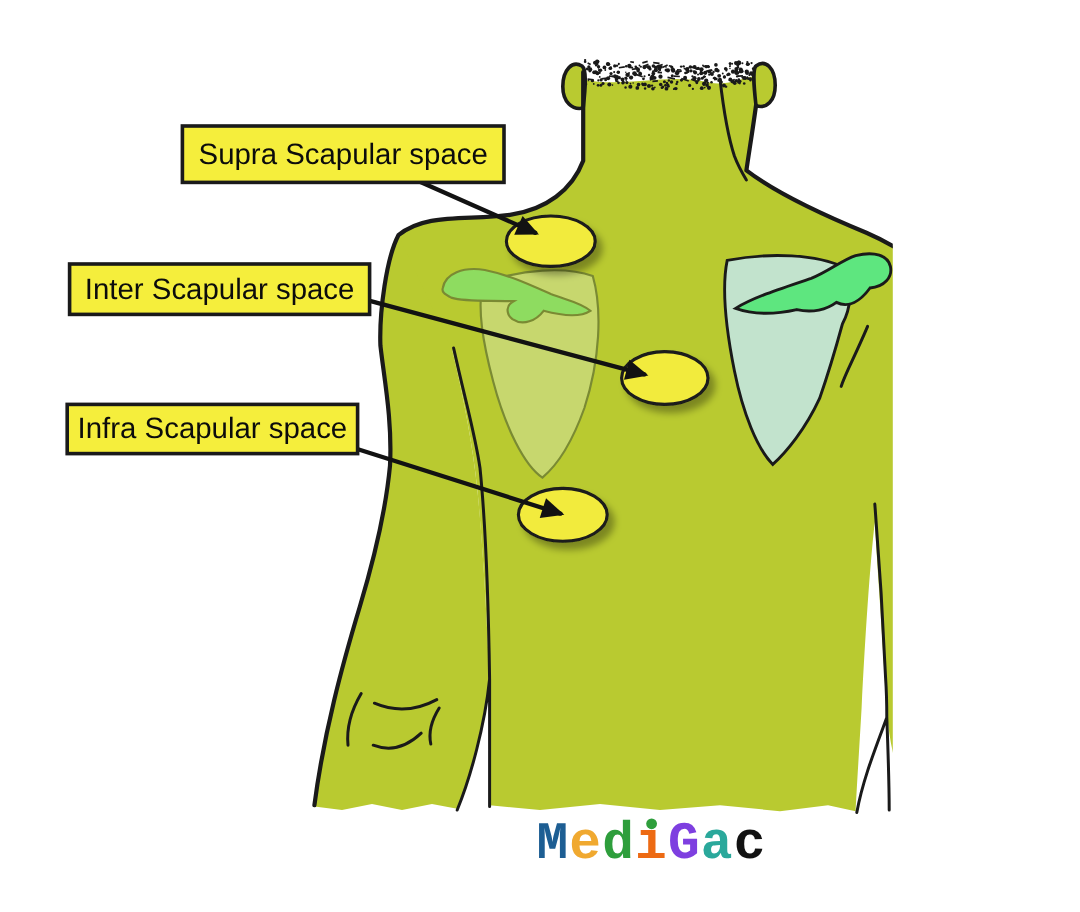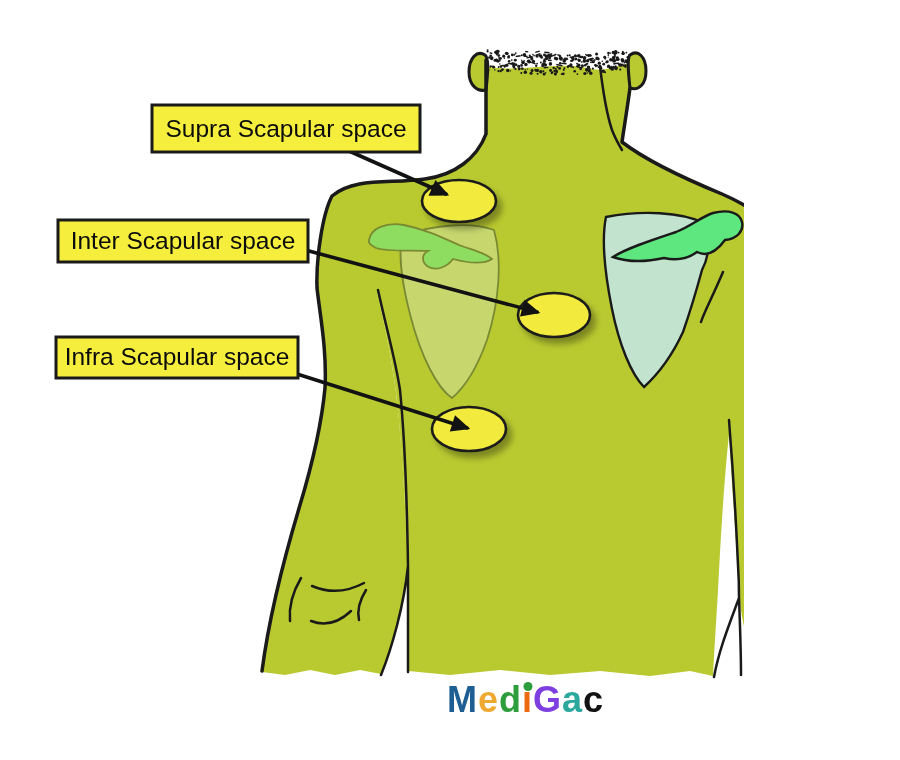--- a/index.html
+++ b/index.html
@@ -18,22 +18,22 @@
   .scap-l-spine{fill:var(--c-scapula_left_spine);stroke:var(--c-scapula_left_stroke);stroke-width:1.8;}
   .scap-r-body{fill:var(--c-scapula_right_body);stroke:var(--c-ink);stroke-width:2.4;}
   .scap-r-spine{fill:var(--c-scapula_right_spine);stroke:var(--c-ink);stroke-width:2.4;}
   .marker{fill:var(--c-marker_ellipse);stroke:var(--c-ink);stroke-width:2.6;filter:url(#ds);}
   .labelbox{fill:var(--c-label_bg);stroke:var(--c-ink);stroke-width:3;}
   .labeltext{font-family:"Liberation Sans",sans-serif;font-size:24.5px;fill:#0c0c0c;text-anchor:middle;}
   .arrow{fill:none;stroke:#121212;stroke-width:3.6;stroke-linecap:round;}
 
   
   .logo{position:absolute;left:447px;top:680px;width:220px;
-        font-family:Liberation Sans, sans-serif;font-weight:700;
-        font-size:36px;letter-spacing:1px;line-height:1.1;white-space:nowrap;}
+        font-family:Liberation Mono, monospace;font-weight:700;
+        font-size:44px;letter-spacing:1px;line-height:1.1;white-space:nowrap;}
   .logo-letter{display:inline-block;}
   .logo-letter.has-dot{position:relative;}
   .logo-dot{position:absolute;top:2px;left:50%;transform:translateX(-50%);
             width:9px;height:9px;border-radius:50%;}
 </style>
 </head>
 <body>
 
 <div class="canvas">
   <svg viewBox="0 0 900 760" width="900" height="760">

